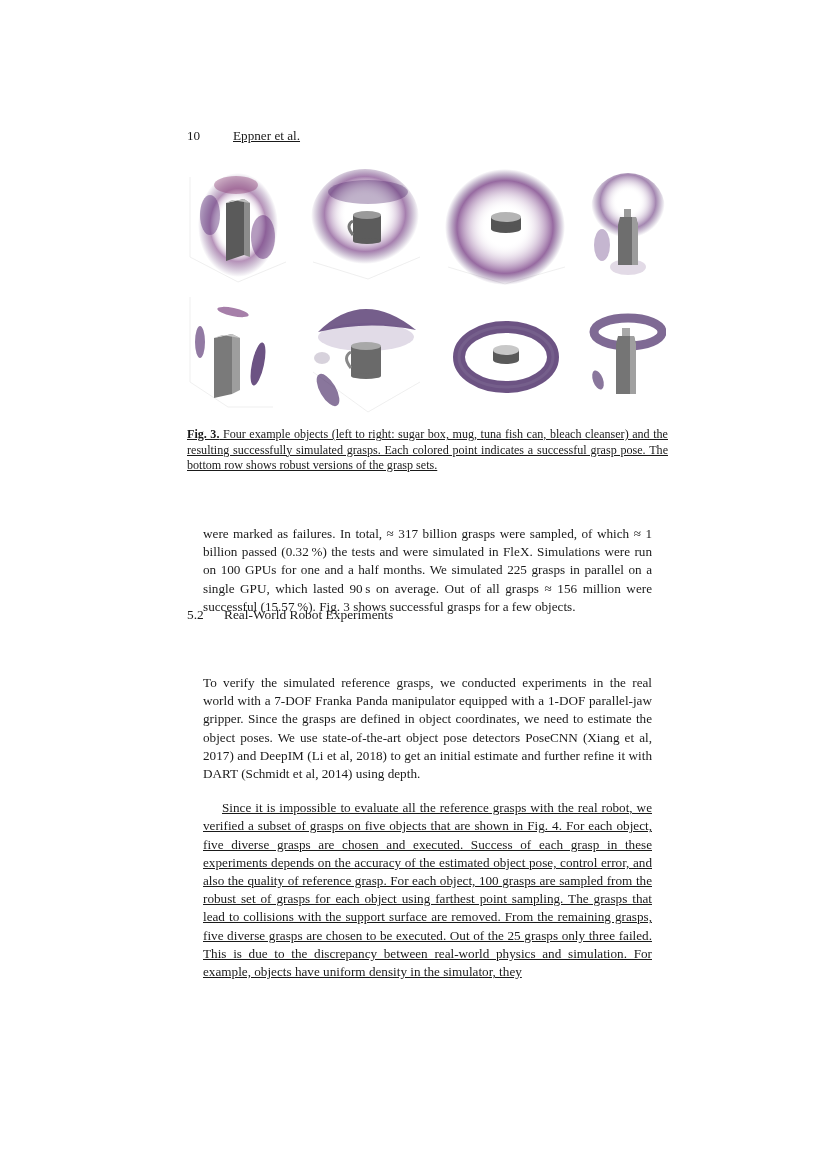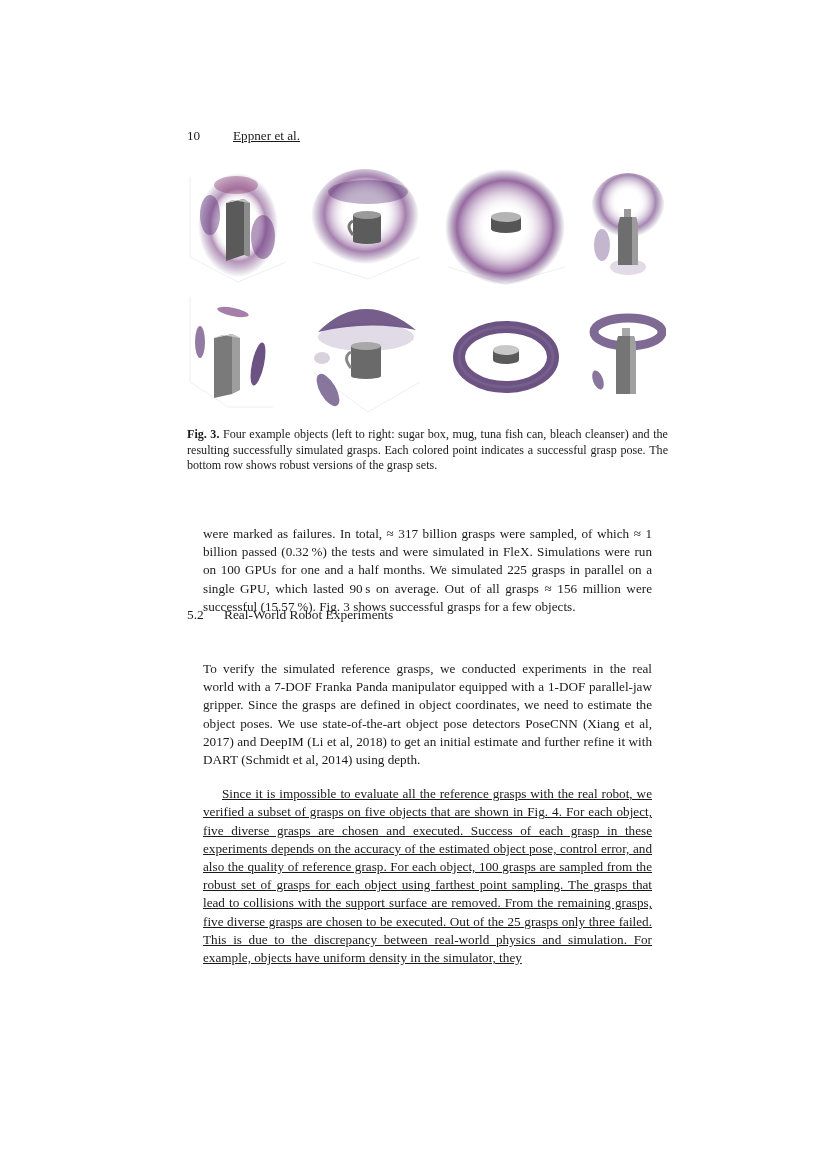--- a/index.html
+++ b/index.html
@@ -4,30 +4,30 @@
 <style>
   html, body { margin: 0; padding: 0; background: #ffffff; }
   body { width: 827px; height: 1169px; position: relative; overflow: hidden;
          font-family: "Liberation Serif", "DejaVu Serif", serif; color: #1a1a1a; }
   .running-head { position: absolute; top: 128px; left: 187px; font-size: 13.2px; text-decoration: underline; }
   .running-head .pageno { display: inline-block; width: 46px; }
   .figure { position: absolute; left: 183px; top: 162px; width: 485px; height: 255px; }
   .panel { position: absolute; }
   .panel svg { display: block; }
   .caption { position: absolute; left: 187px; top: 427px; width: 481px;
-             font-size: 12.1px; line-height: 15.6px; text-align: justify; }
+             font-size: 12.1px; line-height: 15.6px; text-align: justify; text-decoration: underline; }
   .caption b { font-weight: bold; }
   .body-text { position: absolute; left: 187px; width: 481px; font-size: 13.2px;
                line-height: 18.2px; text-align: justify; }
   .body-text p { margin: 16px; }
   .body-text p.indent { text-indent: 19px; text-decoration: underline; }
   .p1 { top: 509px; }
   .section-heading { position: absolute; left: 187px; top: 607px; font-size: 13.4px; font-weight: normal; }
   .section-heading .num { display: inline-block; width: 37px; }
-  .p2 { top: 644px; }
+  .p2 { top: 658px; }
 </style>
 </head>
 <body>
 
 <div class="running-head">
   <span class="pageno">10</span><span>Eppner et al.</span>
 </div>
 
 <div class="figure">
 

